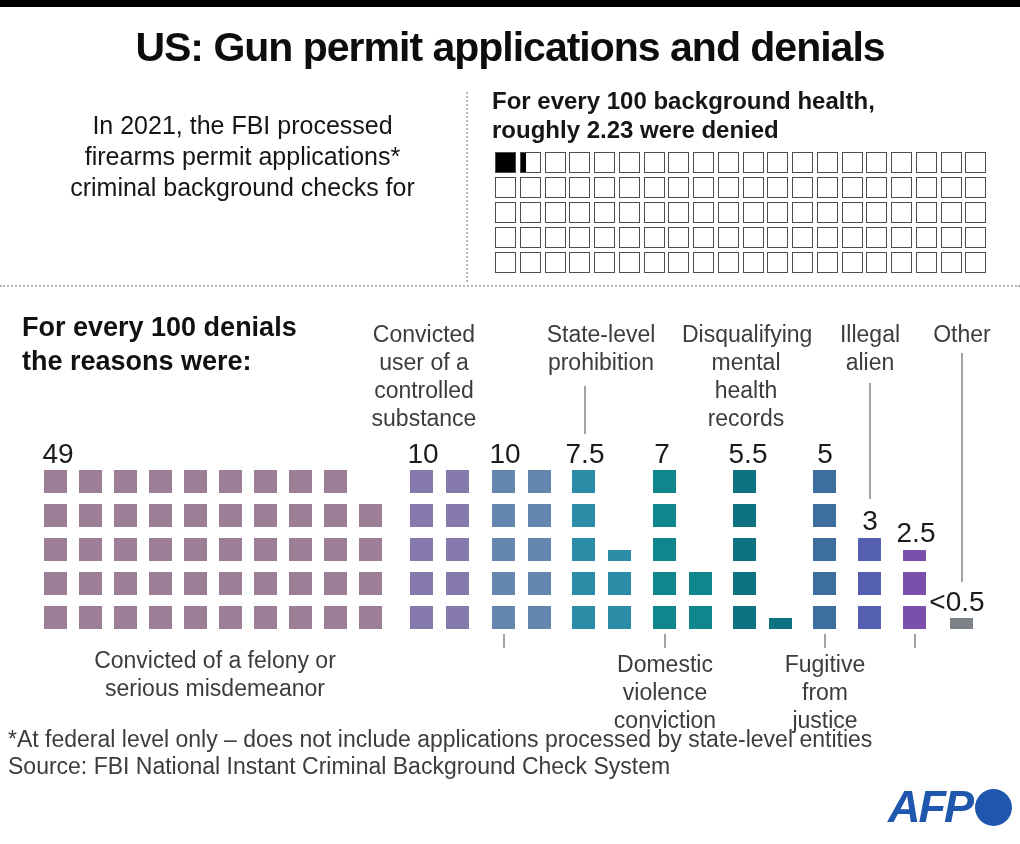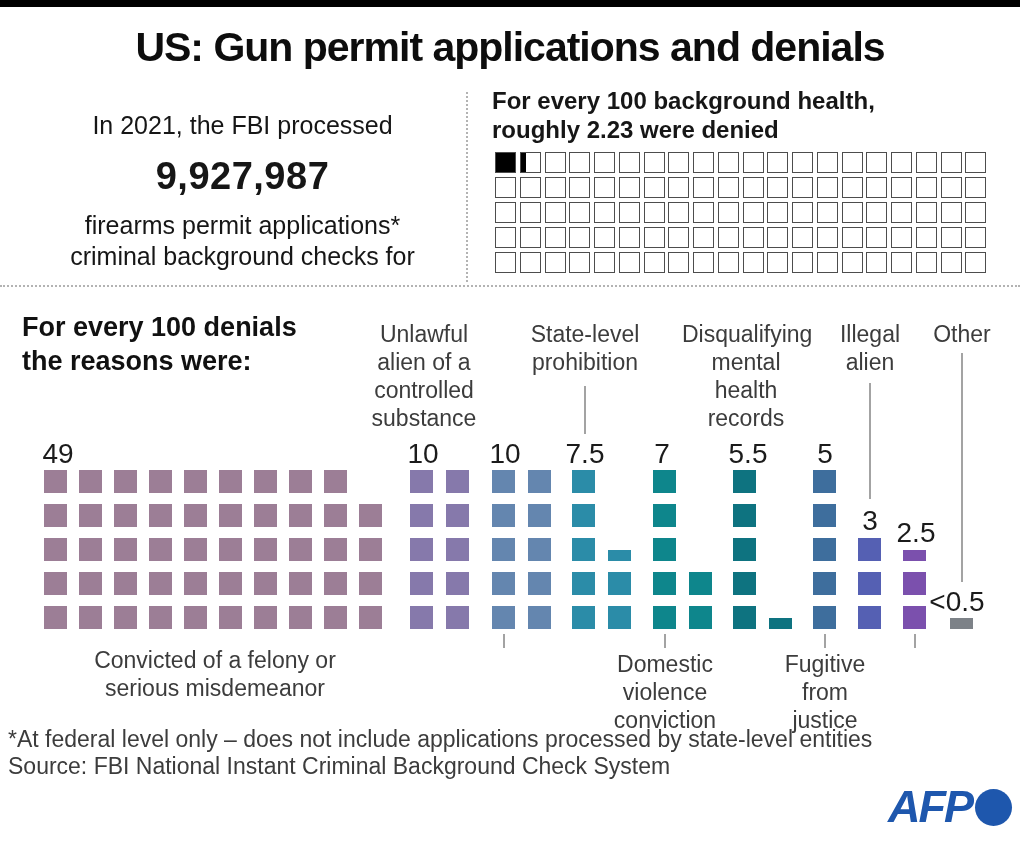--- a/index.html
+++ b/index.html
@@ -36,21 +36,20 @@
 </style>
 </head>
 <body>
 
 <div class="canvas">
   <div class="topbar"></div>
   <div class="title">US: Gun permit applications and denials</div>
 
   <div class="stats">
     <div class="line">In 2021, the FBI processed</div>
-    <div class="big">9,927,987</div>
     <div class="line">firearms permit applications*</div>
     <div class="line">criminal background checks for</div>
   </div>
 
   <div class="vdiv"></div>
 
   <div class="checks-head">
     <div>For every 100 background health,</div>
     <div>roughly 2.23 were denied</div>
   </div>
@@ -221,21 +220,21 @@
       <div class="wsq" style="left: 410px; top: 572px; background: rgb(134, 121, 171);"></div>
       <div class="wsq" style="left: 410px; top: 538px; background: rgb(134, 121, 171);"></div>
       <div class="wsq" style="left: 410px; top: 504px; background: rgb(134, 121, 171);"></div>
       <div class="wsq" style="left: 410px; top: 470px; background: rgb(134, 121, 171);"></div>
       <div class="wsq" style="left: 446px; top: 606px; background: rgb(134, 121, 171);"></div>
       <div class="wsq" style="left: 446px; top: 572px; background: rgb(134, 121, 171);"></div>
       <div class="wsq" style="left: 446px; top: 538px; background: rgb(134, 121, 171);"></div>
       <div class="wsq" style="left: 446px; top: 504px; background: rgb(134, 121, 171);"></div>
       <div class="wsq" style="left: 446px; top: 470px; background: rgb(134, 121, 171);"></div>
       <div class="vlabel" style="left: 423px; top: 438px;">10</div>
-      <div class="clabel" style="left: 424px; top: 320px; width: 112px;">Unlawful alien of a controlled substance</div>
+      <div class="clabel" style="left: 424px; top: 320px; width: 112px;">Convicted user of a controlled substance</div>
       <div class="wsq" style="left: 492px; top: 606px; background: rgb(100, 134, 175);"></div>
       <div class="wsq" style="left: 492px; top: 572px; background: rgb(100, 134, 175);"></div>
       <div class="wsq" style="left: 492px; top: 538px; background: rgb(100, 134, 175);"></div>
       <div class="wsq" style="left: 492px; top: 504px; background: rgb(100, 134, 175);"></div>
       <div class="wsq" style="left: 492px; top: 470px; background: rgb(100, 134, 175);"></div>
       <div class="wsq" style="left: 528px; top: 606px; background: rgb(100, 134, 175);"></div>
       <div class="wsq" style="left: 528px; top: 572px; background: rgb(100, 134, 175);"></div>
       <div class="wsq" style="left: 528px; top: 538px; background: rgb(100, 134, 175);"></div>
       <div class="wsq" style="left: 528px; top: 504px; background: rgb(100, 134, 175);"></div>
       <div class="wsq" style="left: 528px; top: 470px; background: rgb(100, 134, 175);"></div>
@@ -243,21 +242,21 @@
       <div class="conn" style="left: 504px; top: 634px; height: 14px;"></div>
       <div class="wsq" style="left: 572px; top: 606px; background: rgb(43, 140, 168);"></div>
       <div class="wsq" style="left: 572px; top: 572px; background: rgb(43, 140, 168);"></div>
       <div class="wsq" style="left: 572px; top: 538px; background: rgb(43, 140, 168);"></div>
       <div class="wsq" style="left: 572px; top: 504px; background: rgb(43, 140, 168);"></div>
       <div class="wsq" style="left: 572px; top: 470px; background: rgb(43, 140, 168);"></div>
       <div class="wsq" style="left: 608px; top: 606px; background: rgb(43, 140, 168);"></div>
       <div class="wsq" style="left: 608px; top: 572px; background: rgb(43, 140, 168);"></div>
       <div class="wsq half" style="left: 608px; top: 550px; background: rgb(43, 140, 168);"></div>
       <div class="vlabel" style="left: 585px; top: 438px;">7.5</div>
-      <div class="clabel" style="left: 585px; top: 320px; width: 160px;">State-level prohibition</div>
+      <div class="clabel" style="left: 601px; top: 320px; width: 160px;">State-level prohibition</div>
       <div class="conn" style="left: 585px; top: 386px; height: 48px;"></div>
       <div class="wsq" style="left: 653px; top: 606px; background: rgb(14, 134, 140);"></div>
       <div class="wsq" style="left: 653px; top: 572px; background: rgb(14, 134, 140);"></div>
       <div class="wsq" style="left: 653px; top: 538px; background: rgb(14, 134, 140);"></div>
       <div class="wsq" style="left: 653px; top: 504px; background: rgb(14, 134, 140);"></div>
       <div class="wsq" style="left: 653px; top: 470px; background: rgb(14, 134, 140);"></div>
       <div class="wsq" style="left: 689px; top: 606px; background: rgb(14, 134, 140);"></div>
       <div class="wsq" style="left: 689px; top: 572px; background: rgb(14, 134, 140);"></div>
       <div class="vlabel" style="left: 662px; top: 438px;">7</div>
       <div class="clabel" style="left: 665px; top: 650px; width: 118px;">Domestic violence conviction</div>

